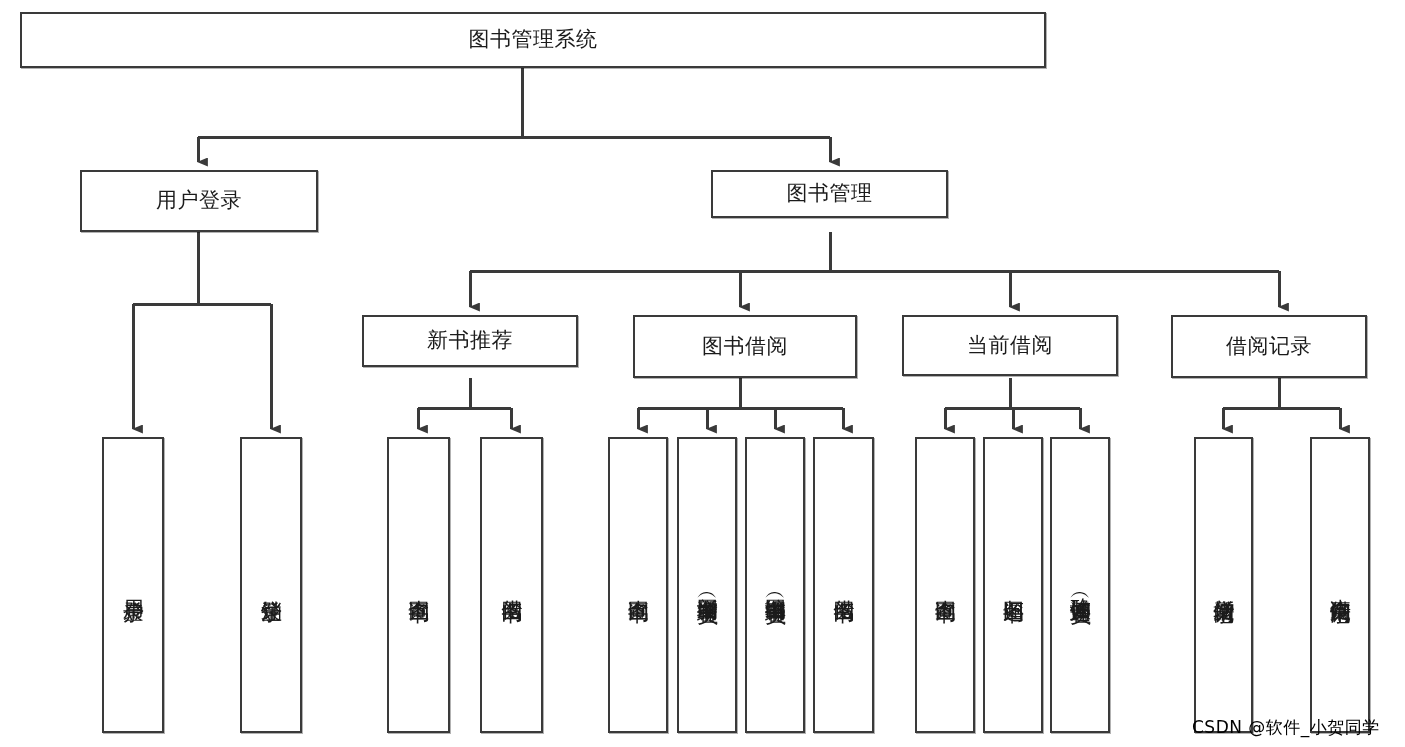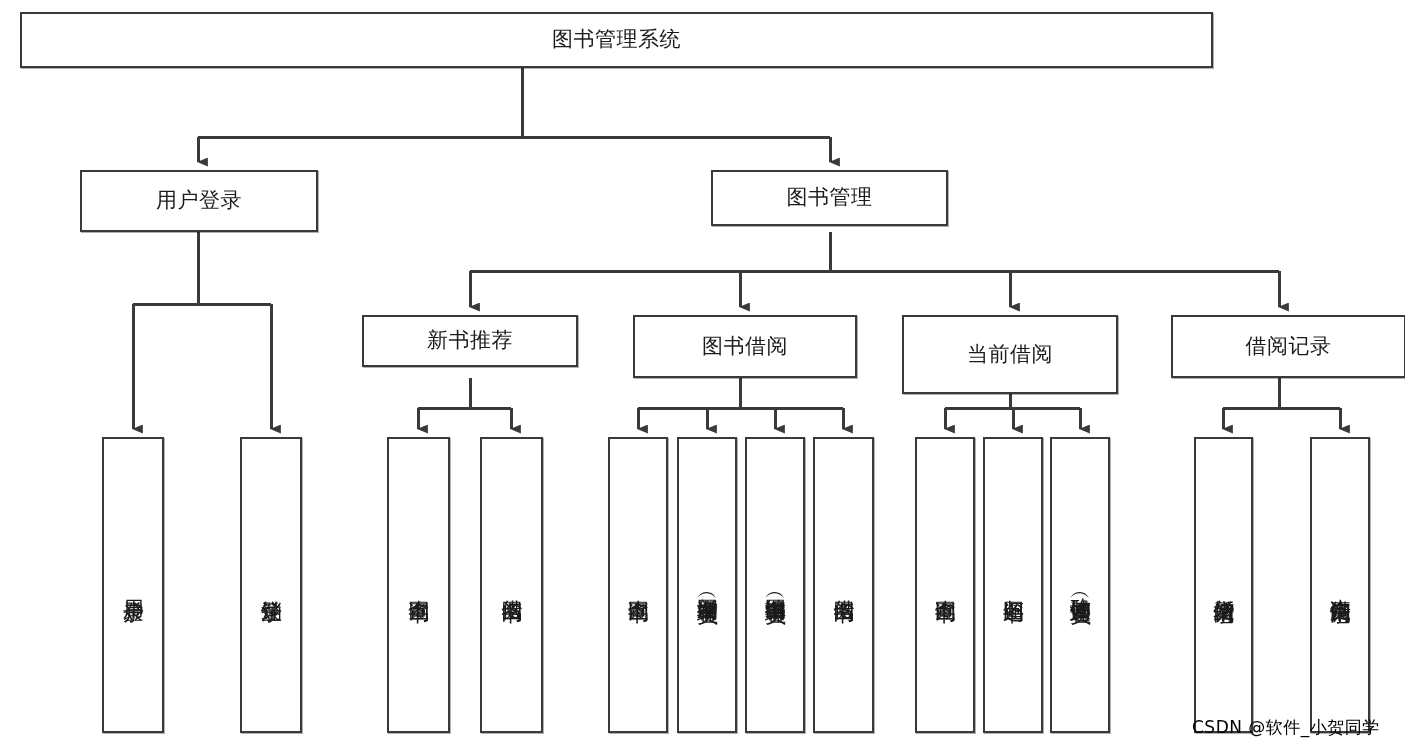--- a/index.html
+++ b/index.html
@@ -111,29 +111,29 @@
       <path d="M 1013 408 L 1013 429" marker-end="url(#arrow)"></path>
       <path d="M 1080 408 L 1080 429" marker-end="url(#arrow)"></path>
 
       <path d="M 1279 378 L 1279 408"></path>
       <path d="M 1223 408 L 1340 408"></path>
       <path d="M 1223 408 L 1223 429" marker-end="url(#arrow)"></path>
       <path d="M 1340 408 L 1340 429" marker-end="url(#arrow)"></path>
     </g>
   </svg>
 
-  <div class="node horizontal" id="root-node" style="left: 20px; top: 12px; width: 1193px; height: 56px;">图书管理系统</div>
+  <div class="node horizontal" id="root-node" style="left: 20px; top: 12px; width: 1026px; height: 56px;">图书管理系统</div>
 
   <div class="node horizontal" id="l2-0" style="left: 80px; top: 170px; width: 238px; height: 62px;">用户登录</div>
-  <div class="node horizontal" id="l2-1" style="left: 711px; top: 170px; width: 237px; height: 56px;">图书管理</div>
+  <div class="node horizontal" id="l2-1" style="left: 711px; top: 170px; width: 237px; height: 48px;">图书管理</div>
 
   <div class="node horizontal" id="l3-0" style="left: 362px; top: 315px; width: 216px; height: 52px;">新书推荐</div>
   <div class="node horizontal" id="l3-1" style="left: 633px; top: 315px; width: 224px; height: 63px;">图书借阅</div>
-  <div class="node horizontal" id="l3-2" style="left: 902px; top: 315px; width: 216px; height: 79px;">当前借阅</div>
-  <div class="node horizontal" id="l3-3" style="left: 1171px; top: 315px; width: 235px; height: 63px;">借阅记录</div>
+  <div class="node horizontal" id="l3-2" style="left: 902px; top: 315px; width: 216px; height: 61px;">当前借阅</div>
+  <div class="node horizontal" id="l3-3" style="left: 1171px; top: 315px; width: 196px; height: 63px;">借阅记录</div>
 
   <div class="node vertical" id="leaf-0" style="left: 102px; top: 437px; width: 62px; height: 296px;">用户登录</div>
   <div class="node vertical" id="leaf-1" style="left: 240px; top: 437px; width: 62px; height: 296px;">注销登录</div>
   <div class="node vertical" id="leaf-2" style="left: 387px; top: 437px; width: 63px; height: 296px;">查询图书</div>
   <div class="node vertical" id="leaf-3" style="left: 480px; top: 437px; width: 63px; height: 296px;">借阅图书</div>
   <div class="node vertical" id="leaf-4" style="left: 608px; top: 437px; width: 60px; height: 296px;">查询图书</div>
   <div class="node vertical" id="leaf-5" style="left: 677px; top: 437px; width: 60px; height: 296px;">新增图书（管理员）</div>
   <div class="node vertical" id="leaf-6" style="left: 745px; top: 437px; width: 60px; height: 296px;">编辑图书（管理员）</div>
   <div class="node vertical" id="leaf-7" style="left: 813px; top: 437px; width: 61px; height: 296px;">借阅图书</div>
   <div class="node vertical" id="leaf-8" style="left: 915px; top: 437px; width: 60px; height: 296px;">查询图书</div>

